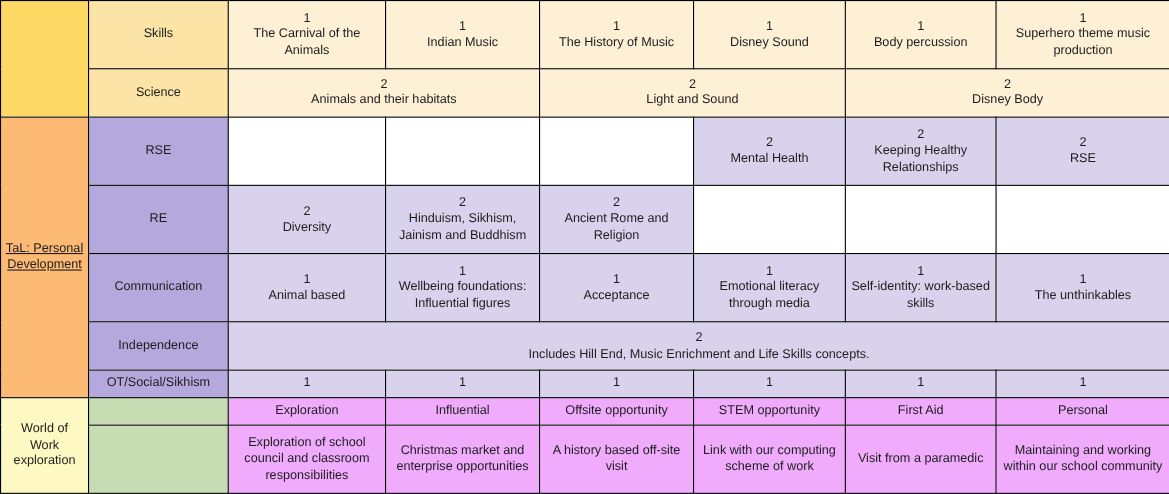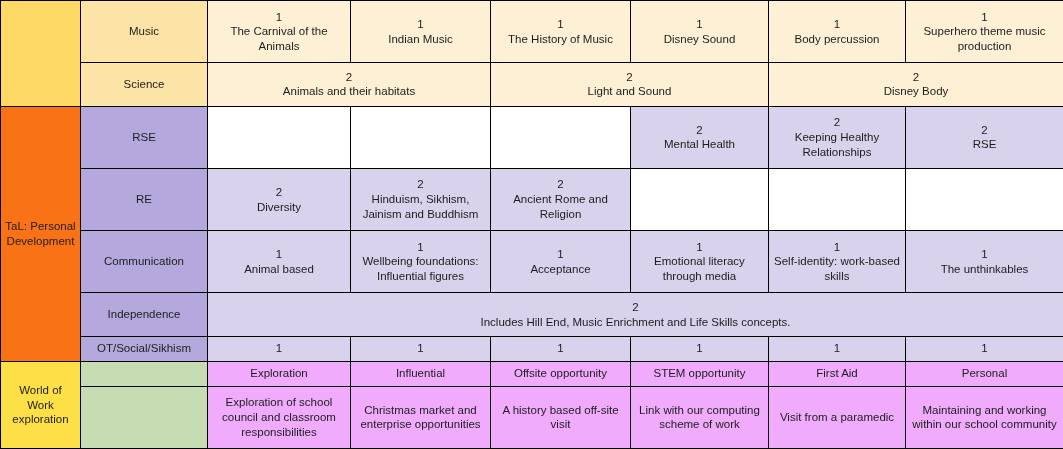--- a/index.html
+++ b/index.html
@@ -38,26 +38,26 @@
   .col-term3   { width: 140px; }
   .col-term4   { width: 138px; }
   .col-term5   { width: 137px; }
   .col-term6   { width: 158px; }
 
   
   .fill-section-yellow { background: #FFD966; }
   .fill-subject-yellow { background: #FCE4A6; }
   .fill-cell-yellow    { background: #FDF0D5; }
 
-  .fill-section-purple { background: #f97316; }
+  .fill-section-purple { background: #fdba74; text-decoration: underline; }
   .fill-subject-purple { background: #B5A8DC; }
   .fill-cell-purple    { background: #D9D2EC; }
   .fill-cell-empty     { background: #FFFFFF; }
 
-  .fill-section-green  { background: #fde047; }
+  .fill-section-green  { background: #fef9c3; }
   .fill-subject-green  { background: #C6DDB4; }
   .fill-cell-green     { background: #f0abfc; }
 
   .section-label {
     font-size: 11.5px;
     line-height: 1.3;
   }
   .term-num {
     display: block;
   }
@@ -76,21 +76,21 @@
     <col class="col-term2">
     <col class="col-term3">
     <col class="col-term4">
     <col class="col-term5">
     <col class="col-term6">
   </colgroup>
   <tbody>
 
     <tr>
       <td class="fill-section-yellow section-label" rowspan="2"></td>
-      <td class="fill-subject-yellow">Music</td>
+      <td class="fill-subject-yellow">Skills</td>
       <td class="fill-cell-yellow">
         <span class="term-num">1</span>
         <span class="term-text">The Carnival of the Animals</span>
       </td>
       <td class="fill-cell-yellow">
         <span class="term-num">1</span>
         <span class="term-text">Indian Music</span>
       </td>
       <td class="fill-cell-yellow">
         <span class="term-num">1</span>

